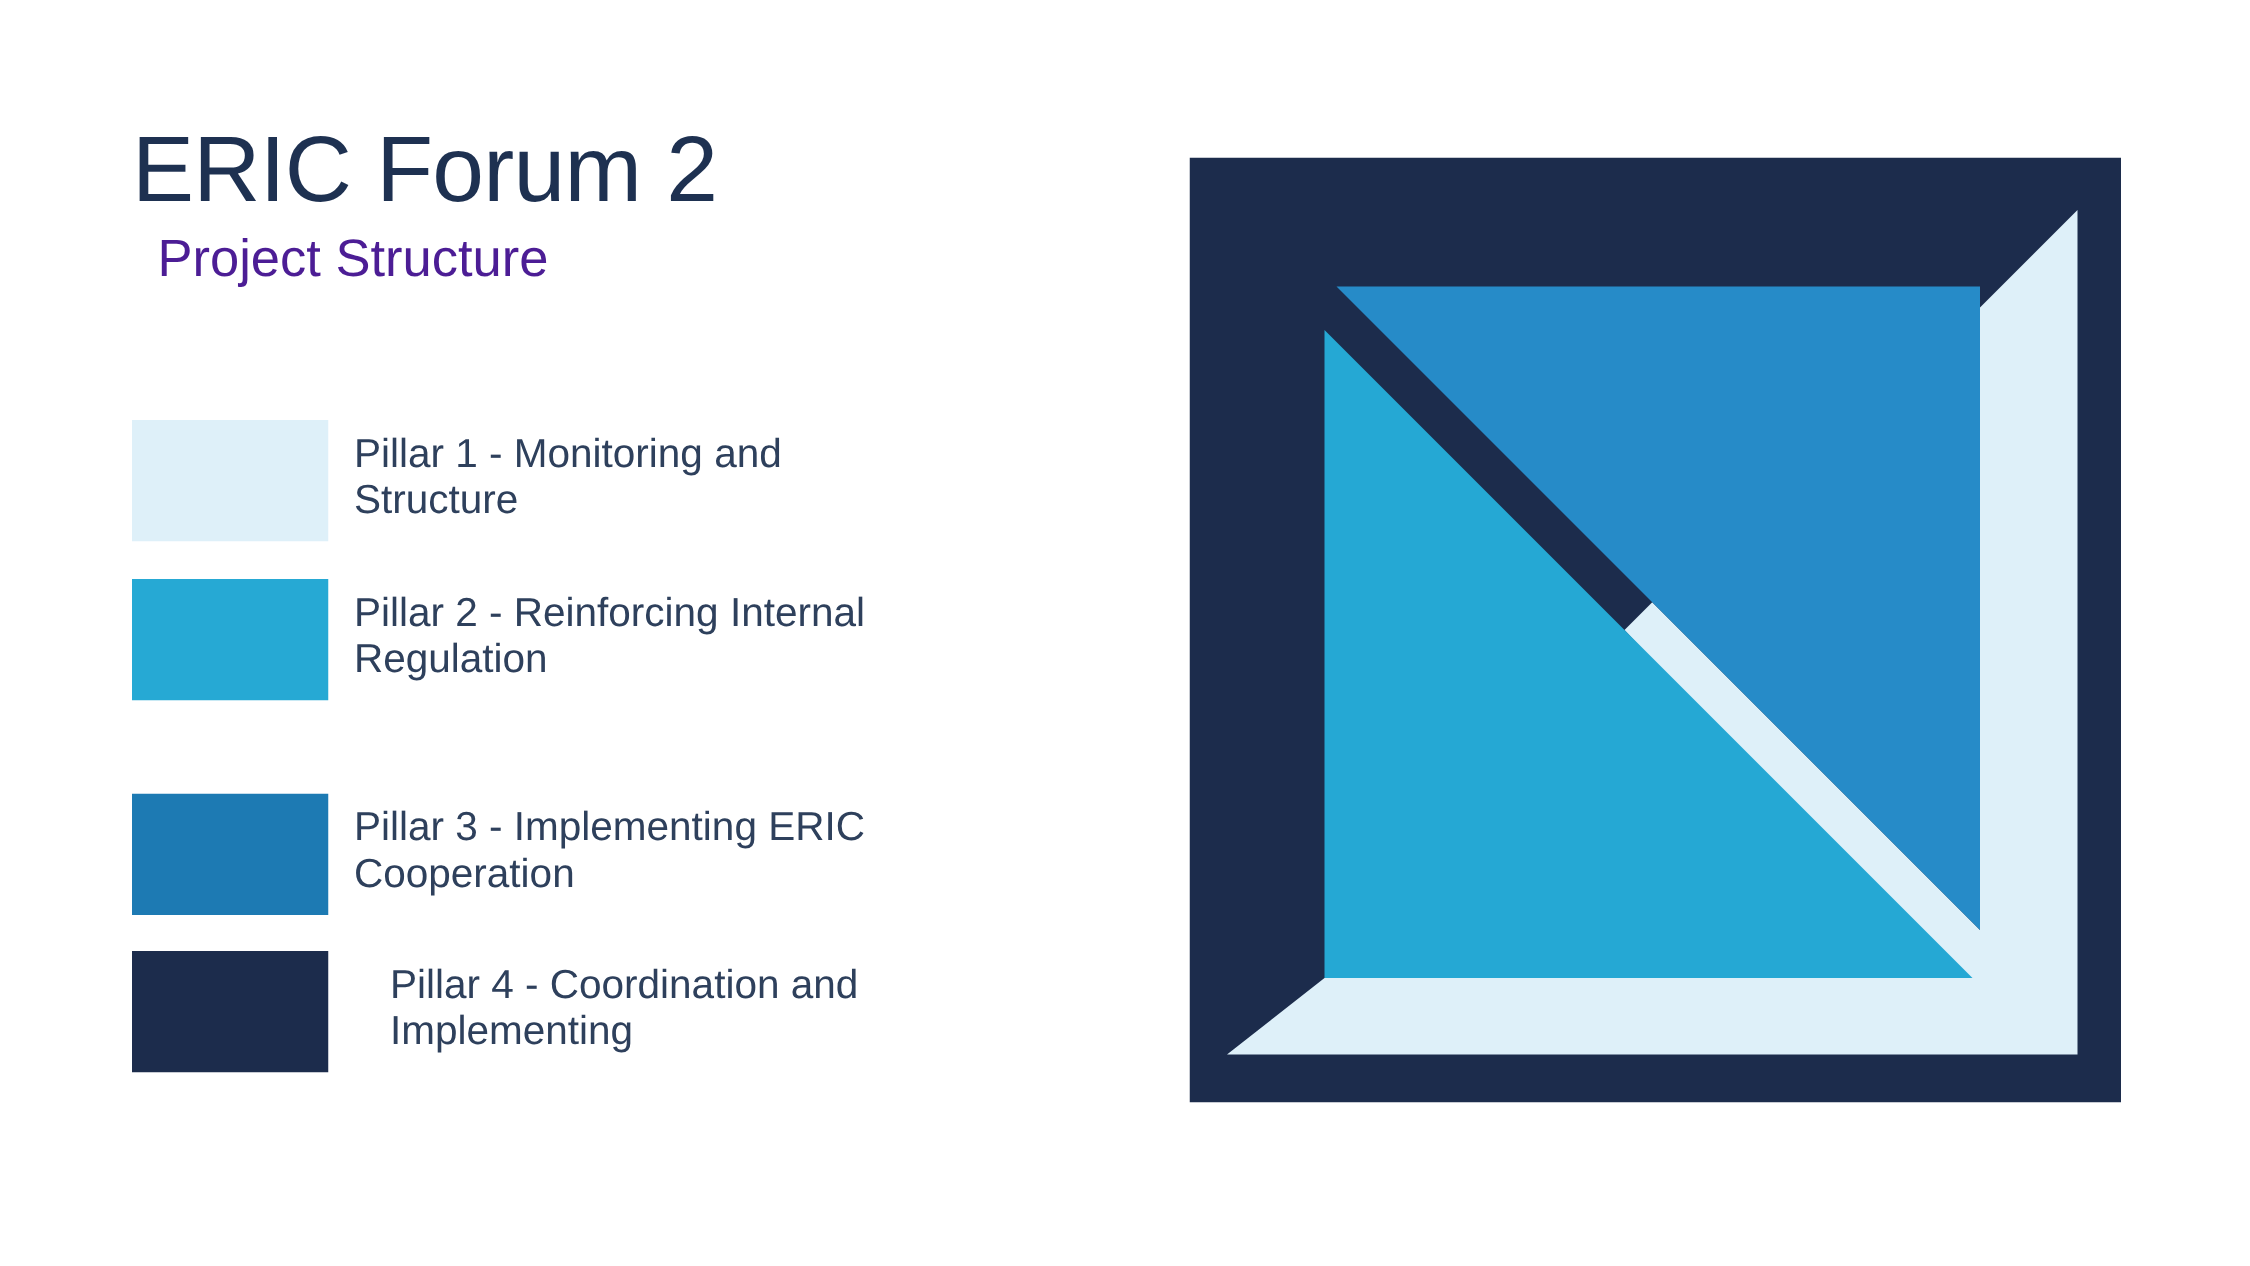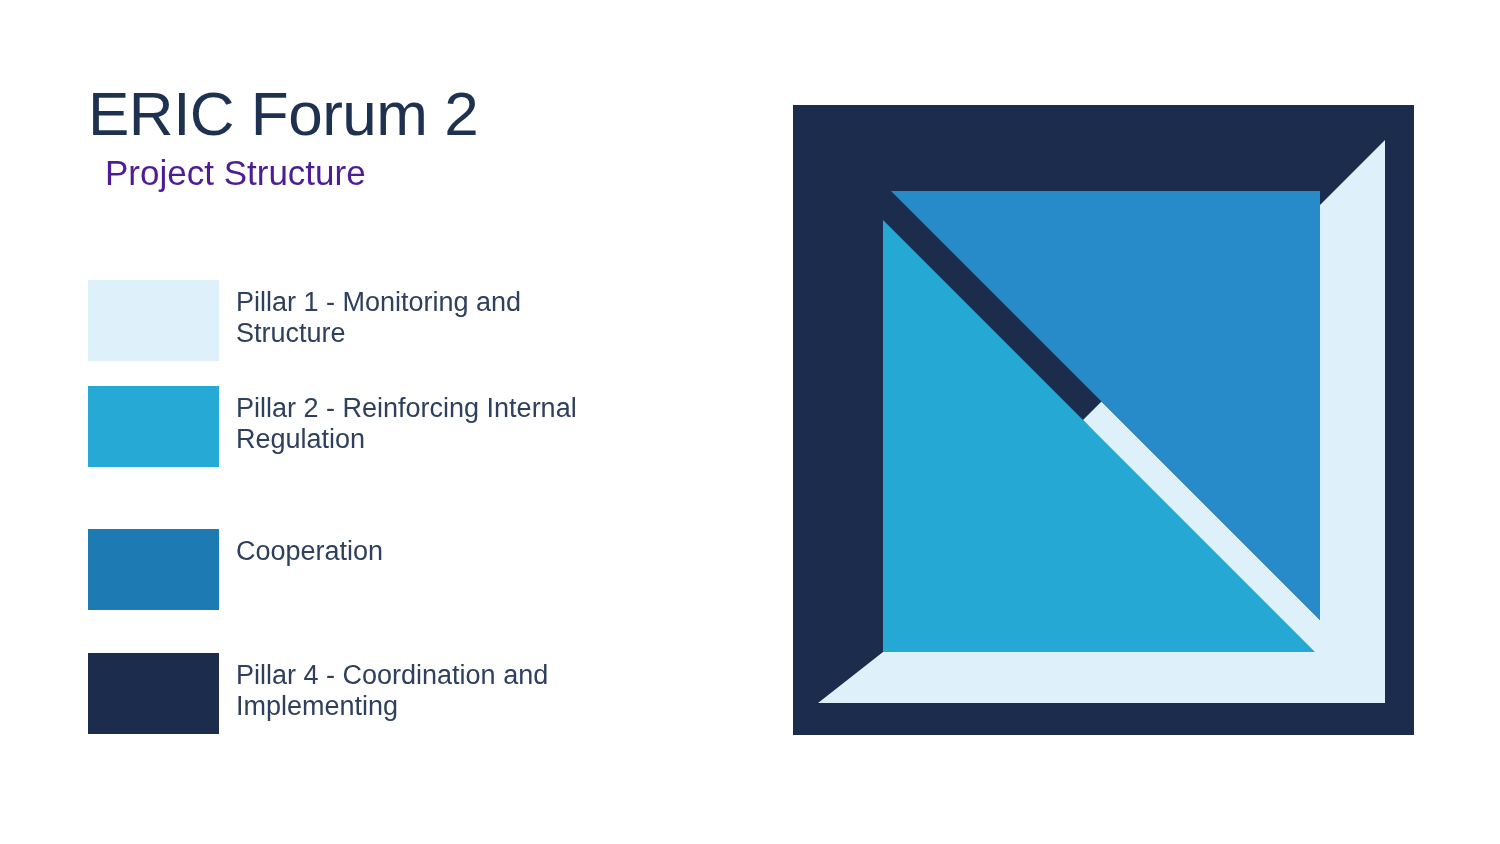--- a/index.html
+++ b/index.html
@@ -46,21 +46,21 @@
   .legend-item {
     position: absolute;
     left: 0;
     display: flex;
     flex-direction: row;
     align-items: flex-start;
   }
   .legend-item.i0 { top: 0px; }
   .legend-item.i1 { top: 106px; }
   .legend-item.i2 { top: 249px; }
-  .legend-item.i3 { top: 373px; }
+  .legend-item.i3 { top: 354px; gap: 24px; }
   .swatch {
     width: 131px;
     height: 81px;
     flex: 0 0 131px;
     display: block;
   }
   .legend-label {
     margin-left: 17px;
     margin-top: 7px;
     font-size: 27px;
@@ -107,20 +107,21 @@
         <div>Pillar 2 - Reinforcing Internal</div>
         <div>Regulation</div>
       </div>
     </div>
 
     <div class="legend-item i2">
       <svg class="swatch" viewBox="0 0 131 81">
         <rect x="0" y="0" width="131" height="81" fill="#1d7ab3"></rect>
       </svg>
       <div class="legend-label">
+        <div>Pillar 3 - Implementing ERIC</div>
         <div>Cooperation</div>
       </div>
     </div>
 
     <div class="legend-item i3">
       <svg class="swatch" viewBox="0 0 131 81">
         <rect x="0" y="0" width="131" height="81" fill="#1c2c4c"></rect>
       </svg>
       <div class="legend-label">
         <div>Pillar 4 - Coordination and</div>

